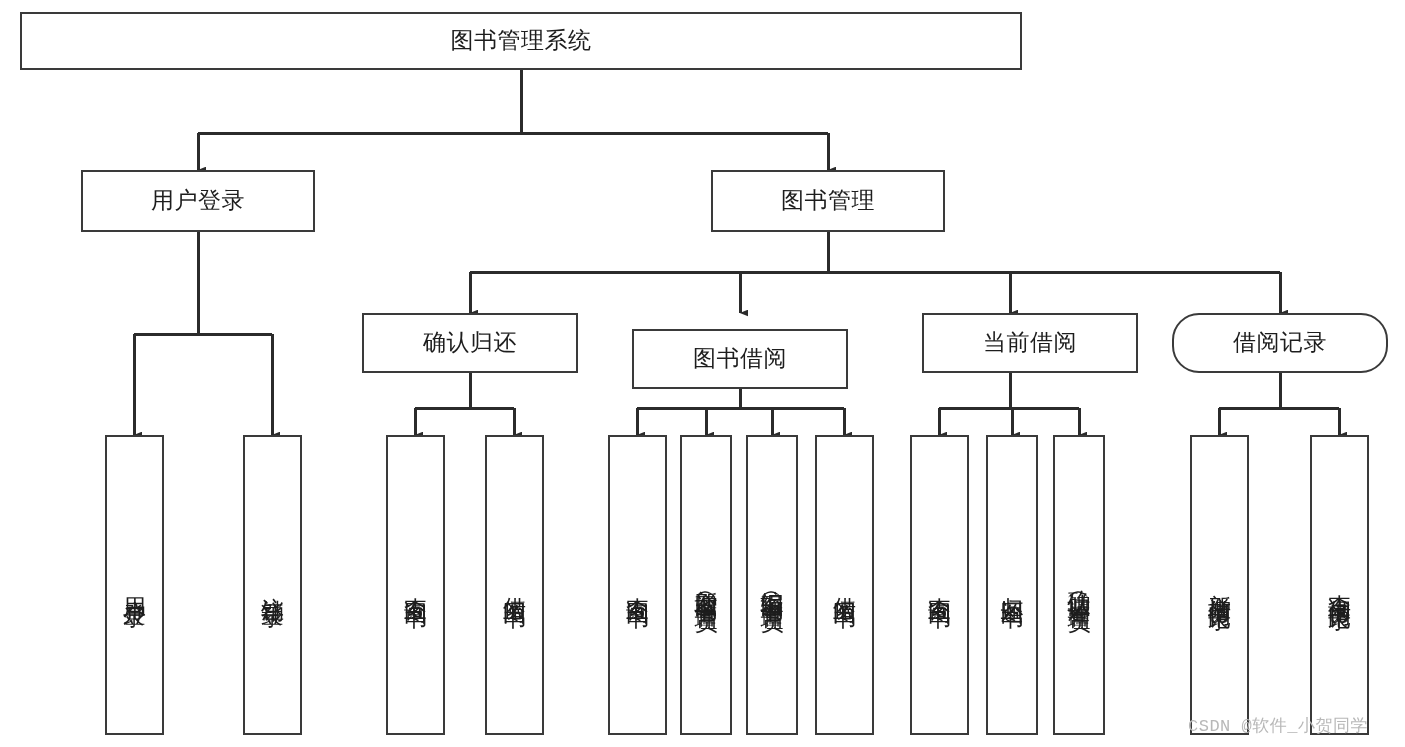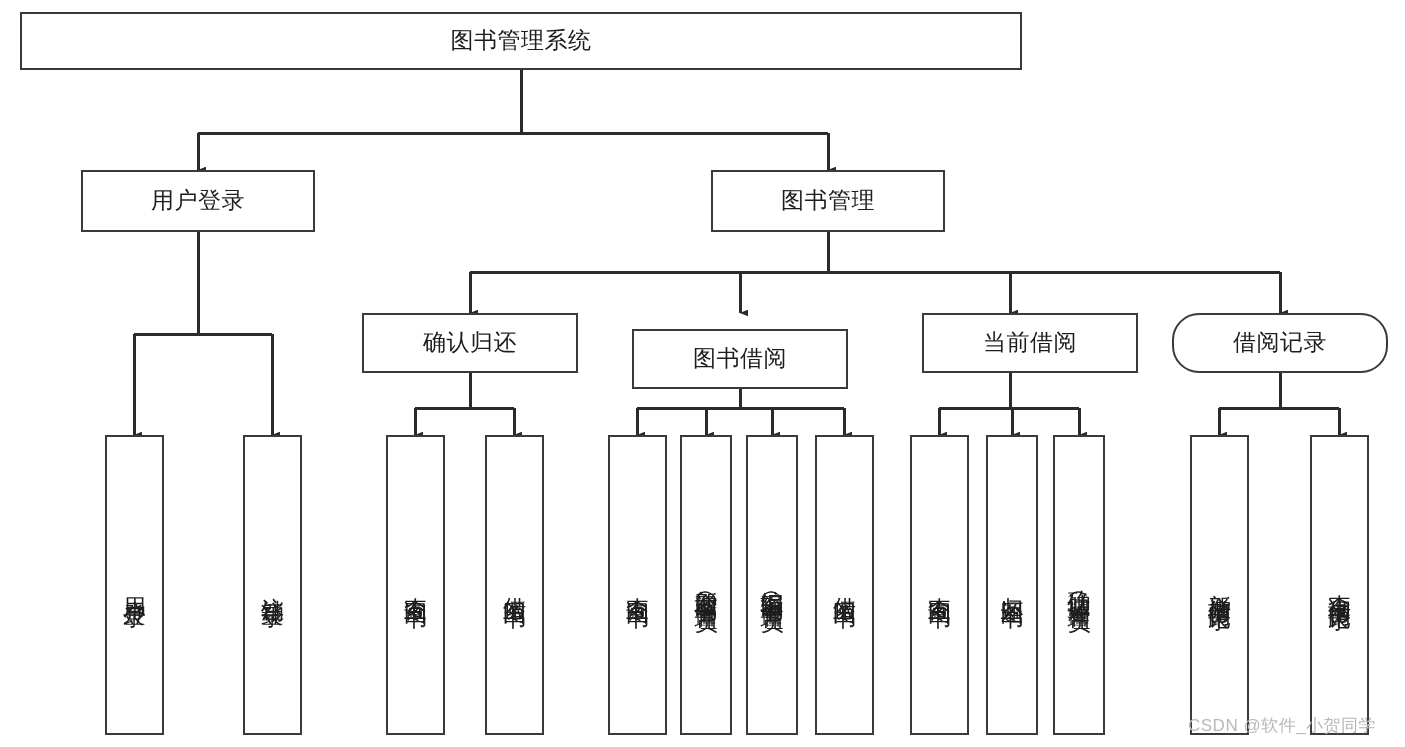--- a/index.html
+++ b/index.html
@@ -63,21 +63,21 @@
   }
   .watermark {
     position: absolute;
     left: 1188px;
     top: 714px;
     font-size: 17px;
     color: #b8b8b8;
     letter-spacing: 0.5px;
     z-index: 5;
     white-space: nowrap;
-    font-family: Liberation Sans, sans-serif;
+    font-family: Liberation Mono, monospace;
   }
 </style>
 </head>
 <body>
 
 <div id="canvas">
   <svg id="edges" viewBox="0 0 1405 747" xmlns="http://www.w3.org/2000/svg">
       <defs>
         <marker id="arrowhead" markerWidth="7" markerHeight="9" refX="3.5" refY="8.4" orient="auto" markerUnits="userSpaceOnUse">
           <path d="M0,0 L7,0 L3.5,8.6 Z" fill="#2b2b2b"></path>

